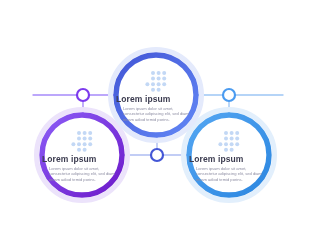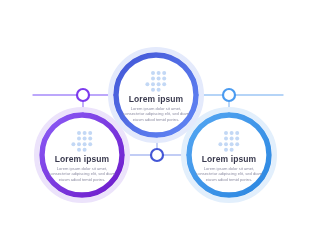--- a/index.html
+++ b/index.html
@@ -22,21 +22,20 @@
   }
   #canvas svg.layer {
     position: absolute;
     left: 0;
     top: 0;
     width: 313px;
     height: 250px;
   }
   .node-text {
     position: absolute;
-    text-align: center;
     pointer-events: none;
   }
   .node-title {
     font-weight: bold;
     letter-spacing: 0.1px;
   }
   .node-body {
     line-height: 1.32;
   }
 </style>

